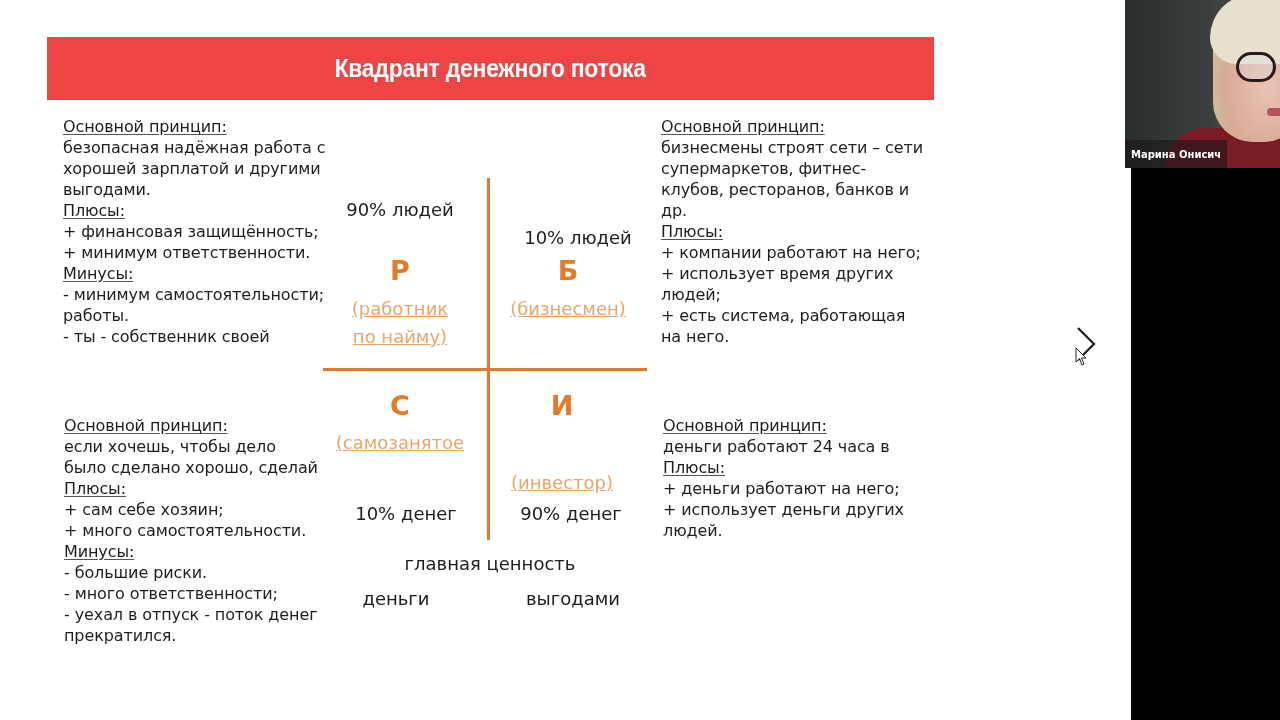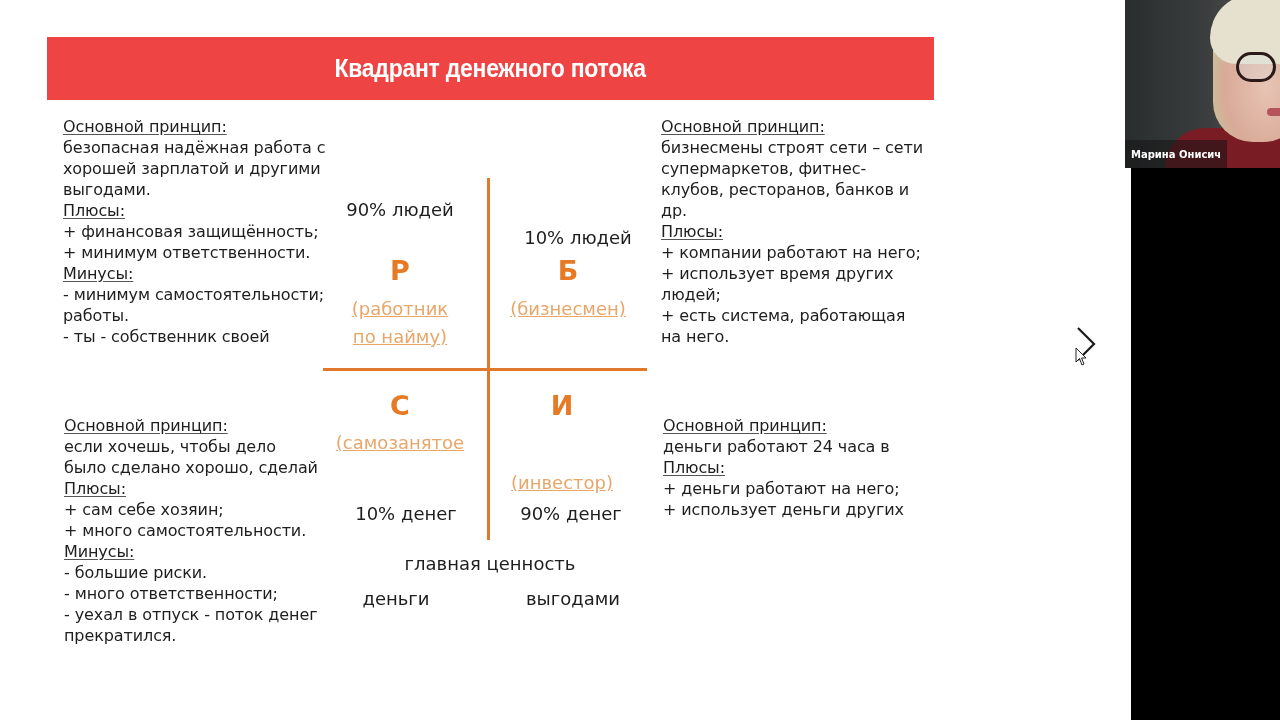--- a/index.html
+++ b/index.html
@@ -127,20 +127,21 @@
     <div class="line">- уехал в отпуск - поток денег</div>
     <div class="line">прекратился.</div>
   </div>
 
   <div class="text-block tb-br">
     <div class="line"><span class="lbl">Основной принцип:</span></div>
     <div class="line">деньги работают 24 часа в</div>
     <div class="line"><span class="lbl">Плюсы:</span></div>
     <div class="line">+ деньги работают на него;</div>
     <div class="line">+ использует деньги других</div>
+    <div class="line">людей.</div>
   </div>
 
   <div class="v-line"></div>
   <div class="h-line"></div>
 
   <div class="center-text pct" style="left:332px; top:199px; width:136px;text-align:center;">90% людей</div>
   <div class="center-text pct" style="left:510px; top:199px; width:136px;margin-top:28px;">10% людей</div>
 
   <div class="center-text letter" style="left:332px; top:255px; width:136px;">Р</div>
   <div class="center-text role" style="left:322px; top:295px; width:156px;">(работник</div>

